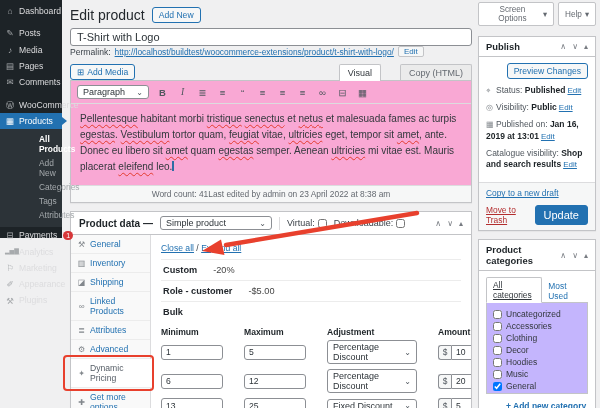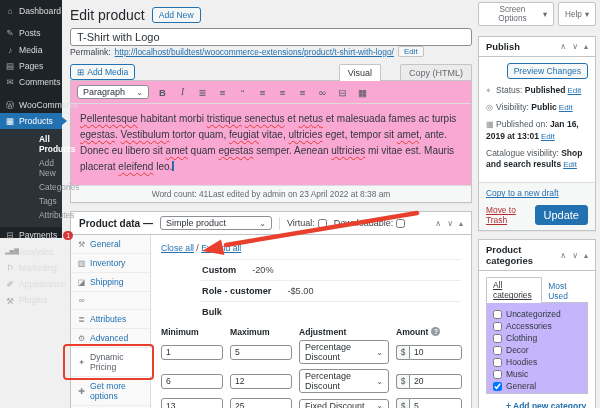--- a/index.html
+++ b/index.html
@@ -59,25 +59,25 @@
   .panel-icons { margin-left:auto; display:flex; gap:6px; color:#787c82; font-size:8px; }
   .panel-icons span { cursor:pointer; }
   .pd-body { display:flex; flex:1 1 auto; min-height:0; }
   .pd-tabs { list-style:none; width:80px; flex:0 0 80px; background:#f9f9f9; border-right:1px solid #dcdcde; }
   .pd-tab { display:flex; align-items:center; gap:4px; padding:4px 6px; font-size:8.6px; color:#2271b1; border-bottom:1px solid #ececec; cursor:pointer; position:relative; }
   .pd-tab .mi { color:#82878c; font-size:8px; width:9px; flex:0 0 9px; text-align:center; }
   .pd-tab.active { background:#fff; color:#555d66; margin-right:-1px; }
   .pd-tab.highlight::after { content:""; position:absolute; left:-8px; right:-3px; top:-4px; bottom:-4px; border:2.5px solid #e8402d; border-radius:4px; pointer-events:none; z-index:7; }
   .pd-content { flex:1 1 auto; padding:6px 10px; position:relative; overflow:hidden; }
   .toggle-links { font-size:8.6px; padding:2px 0 6px; }
-  .rule { display:flex; align-items:center; gap:16px; padding:5px 2px; border-top:1px solid #ececec; font-size:9.2px;margin-left:39px; }
+  .rule { display:flex; align-items:center; gap:16px; padding:5px 2px; border-top:1px solid #ececec; font-size:9.2px; }
   .rule-title { font-weight:bold; color:#23282d; }
   .rule-val { color:#444; }
   .rule.last { border-bottom:none; }
-  .grid4 { display:grid; grid-template-columns:62px 62px 90px 66px; column-gap:7px; align-items:center; }
+  .grid4 { display:grid; grid-template-columns:62px 62px 90px 66px; column-gap:21px; align-items:center; }
   .bt-head { font-size:8.6px; font-weight:bold; color:#1d2327; margin:5px 0 3px; }
   .bt-row { margin-bottom:5px; }
   .bt-row input { width:100%; height:15px; border:1px solid #8c8f94; border-radius:3px; padding:0 4px; font-size:8.6px; color:#2c3338; font-family:inherit; background:#fff; }
   .amount-cell { display:flex; }
   .amount-cell .cur { flex:0 0 13px; border:1px solid #8c8f94; border-right:none; border-radius:3px 0 0 3px; background:#f6f7f7; color:#50575e; font-size:8.4px; display:flex; align-items:center; justify-content:center; height:15px; }
   .amount-cell input { border-radius:0 3px 3px 0; }
   .help-tip { display:inline-block; width:9px; height:9px; border-radius:50%; background:#959a9e; color:#fff; font-size:6.5px; line-height:9px; text-align:center; margin-left:3px; vertical-align:1px; cursor:pointer; }
 
   
   .side { position:absolute; left:478px; top:2px; width:118px; }
@@ -251,20 +251,21 @@
         <li class="pd-tab">
             <span class="mi">▥</span>
             <span>Inventory</span>
           </li>
         <li class="pd-tab">
             <span class="mi">◪</span>
             <span>Shipping</span>
           </li>
         <li class="pd-tab">
             <span class="mi">∞</span>
+            <span>Linked Products</span>
           </li>
         <li class="pd-tab">
             <span class="mi">≣</span>
             <span>Attributes</span>
           </li>
         <li class="pd-tab">
             <span class="mi">⚙</span>
             <span>Advanced</span>
           </li>
         <li class="pd-tab active highlight">

